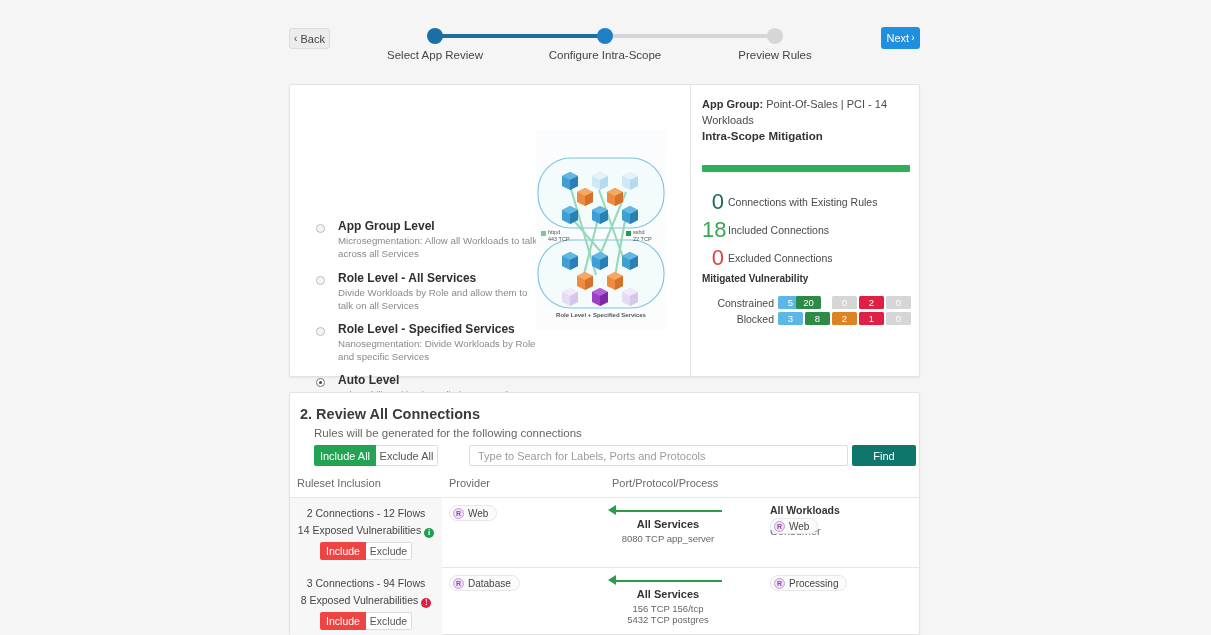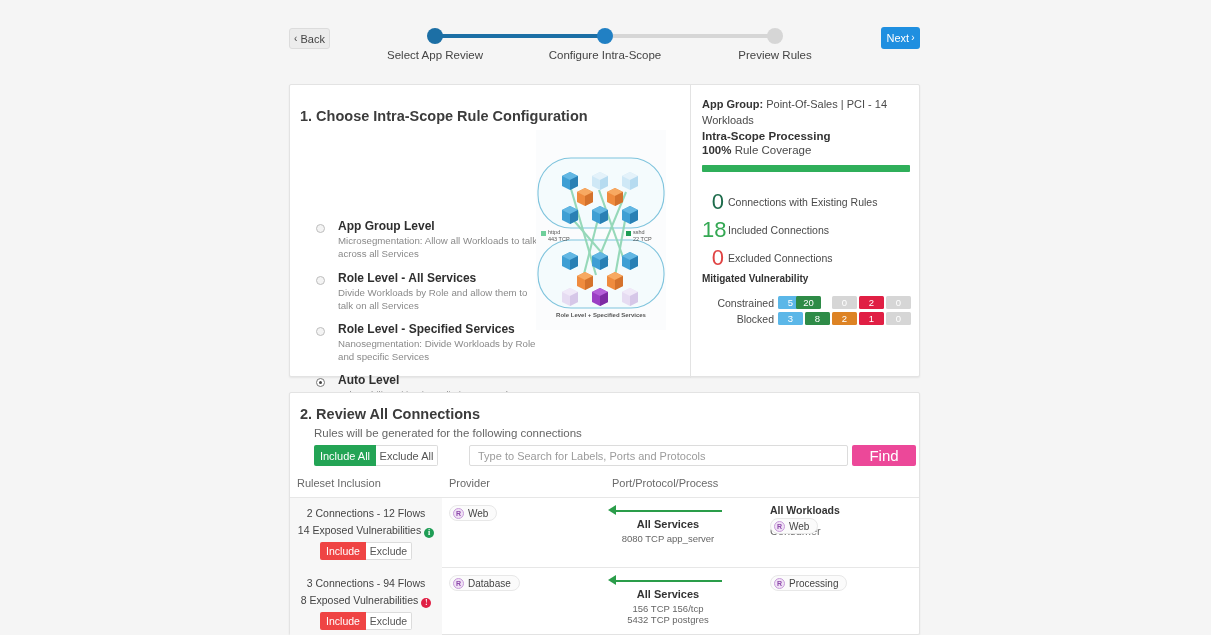--- a/index.html
+++ b/index.html
@@ -138,21 +138,21 @@
   #seg-exclude { left:62px; width:62px; background:#fff; color:#555;
                  border:1px solid #dcdcdc; border-left:none; border-radius:0 2px 2px 0; }
   #search-input {
     position:absolute; left:155px; top:0; width:379px; height:21px;
     border:1px solid #dcdcdc; background:#fff; border-radius:2px;
     font-size:11px; color:#333; padding:0 8px; font-family:"Liberation Sans", sans-serif;
   }
   #search-input::placeholder { color:#9b9b9b; }
   #find-btn {
     position:absolute; left:538px; top:0; width:64px; height:21px;
-    background:#ec4899; border-radius:2px; color:#fff; font-size:15px;
+    background:#0f766e; border-radius:2px; color:#fff; font-size:11px;
     display:flex; align-items:center; justify-content:center; cursor:pointer;
   }
 
   #thead { position:absolute; left:0; top:84px; width:756px; height:20px; }
   .th { position:absolute; font-size:11px; color:#6a6a6a; top:0; }
   #th0 { left:7px; } #th1 { left:159px; } #th2 { left:322px; } #th3 { left:480px;margin-top:48px; }
   .hline { position:absolute; left:0; width:629px; height:1px; background:#e7e7e7; }
 
   .trow { position:absolute; left:0; width:629px; }
   #row0 { top:105px; height:70px; }
@@ -217,21 +217,20 @@
     <div class="step-lbl sl-2">Preview Rules</div>
   </div>
 
   <div id="next-btn">
     <span>Next</span>
     <span class="chev">›</span>
   </div>
 </div>
 
 <div class="card" id="card-top">
-  <div class="sect-title" id="t1">1. Choose Intra-Scope Rule Configuration</div>
   <div id="divider-v"></div>
 
   <div class="opt" id="opt0">
     <span class="radio"></span>
     <span class="opt-title">App Group Level</span>
     <span class="opt-desc">Microsegmentation: Allow all Workloads to talk across all Services</span>
   </div>
   <div class="opt" id="opt1">
     <span class="radio"></span>
     <span class="opt-title">Role Level - All Services</span>
@@ -356,25 +355,21 @@
       <span>22 TCP</span>
     </div>
     <div style="position:absolute;left:0;top:182px;width:130px;text-align:center;font-size:6px;font-weight:bold;color:#555">Role Level + Specified Services</div>
   </div>
 
   <div id="summary">
     <div class="sm-line" id="sm-appgroup">
       <span class="b">App Group:</span>
       <span>Point-Of-Sales | PCI - 14 Workloads</span>
     </div>
-    <div class="sm-line" id="sm-isc">Intra-Scope Processing</div>
-    <div class="sm-line" id="sm-cov">
-      <span class="b">100%</span>
-      <span>Rule Coverage</span>
-    </div>
+    <div class="sm-line" id="sm-isc">Intra-Scope Mitigation</div>
     <div id="cov-bar-bg"></div>
     <div id="cov-bar-fill" style="width: 208px;"></div>
 
     <div class="stat" id="st0">
       <span class="stat-num" style="color: rgb(29, 107, 75);">0</span>
       <span class="stat-txt">Connections with Existing Rules</span>
     </div>
     <div class="stat" id="st1">
       <span class="stat-num" style="color: rgb(52, 168, 83);">18</span>
       <span class="stat-txt">Included Connections</span>

